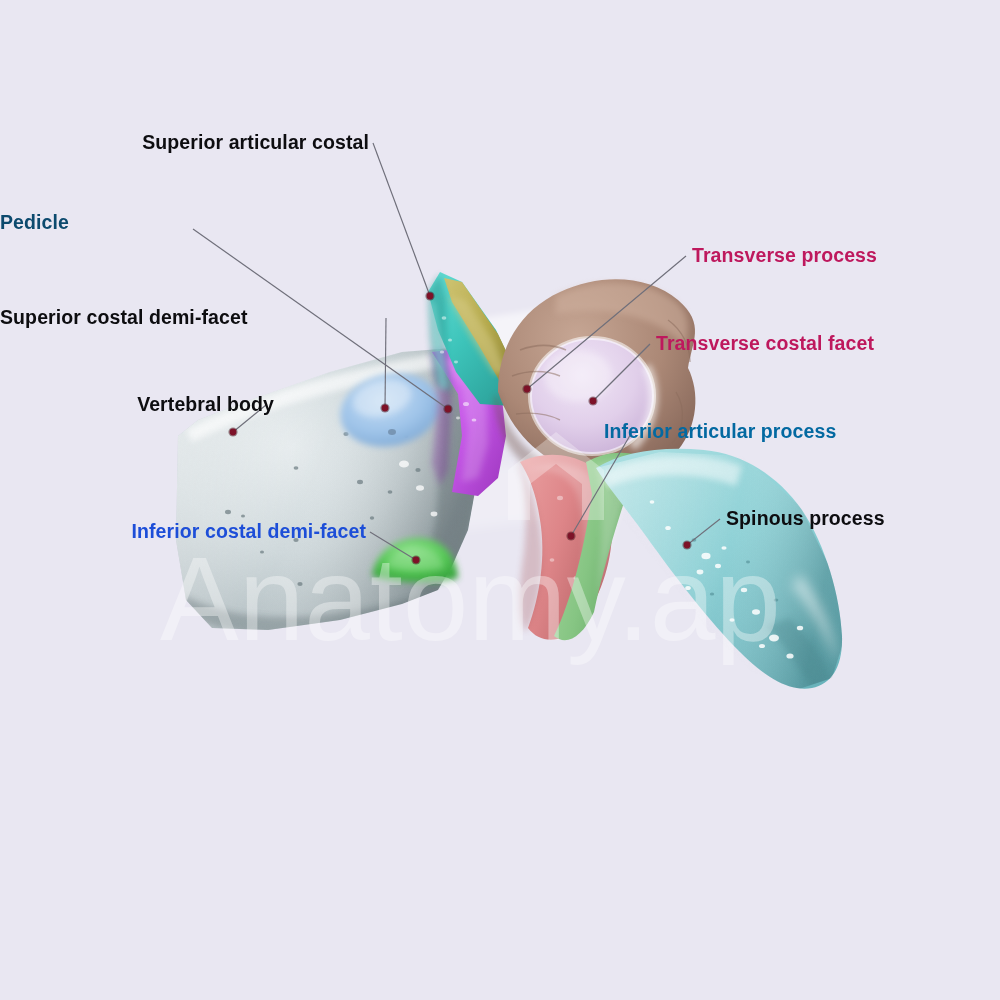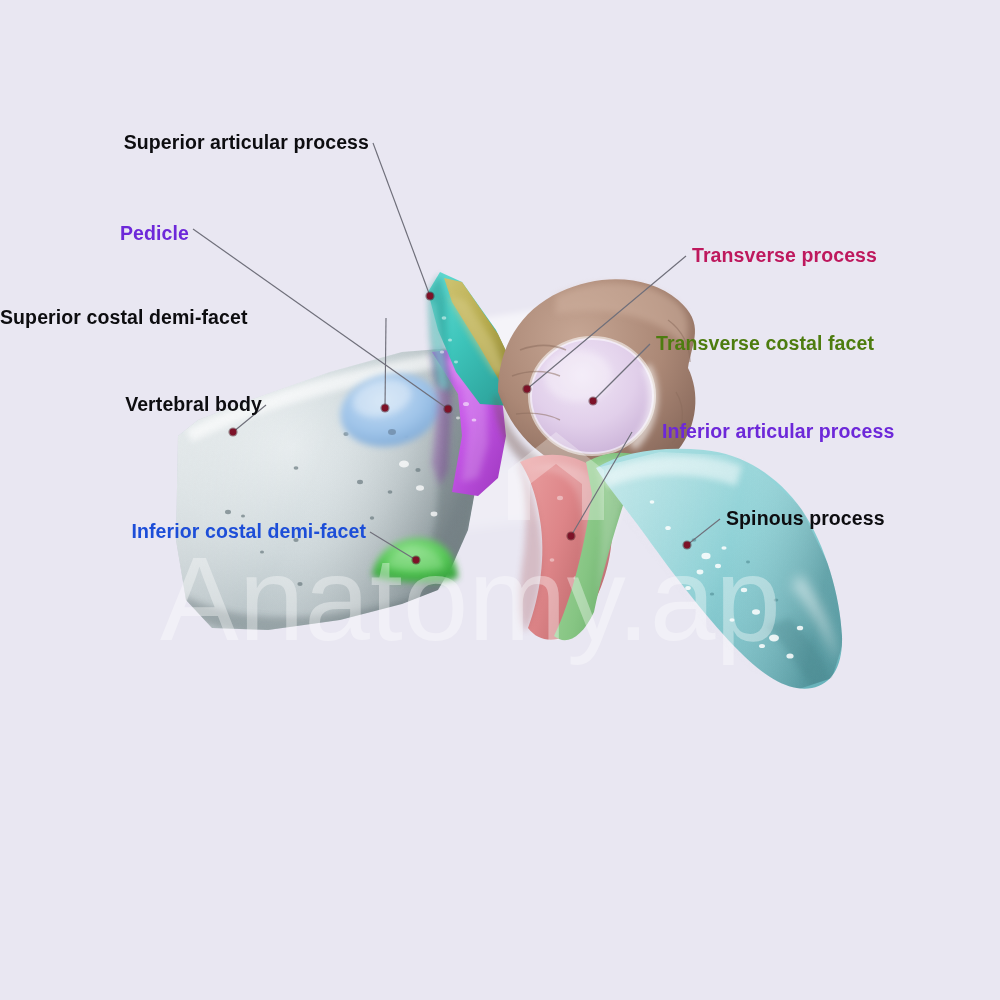--- a/index.html
+++ b/index.html
@@ -350,24 +350,24 @@
         </g>
         <line x1="720" y1="519" x2="687" y2="545" stroke="#6f6f7a" stroke-width="1.15"></line>
         <g>
           <circle cx="687" cy="545" r="4.6" fill="#3a0a14" opacity="0.45"></circle>
           <circle cx="687" cy="545" r="3.4" fill="#7d1228"></circle>
         </g>
       </g>
   </svg>
 
   <div id="labels">
-      <div class="label left" style="color: rgb(13, 13, 16); top: 133px; left: 0px; width: 369px; text-align: right;"><span>Superior articular process</span></div>
-      <div class="label left" style="color: #6d28d9; top: 224px; left: 0px; width: 189px; text-align: right;"><span>Pedicle</span></div>
+      <div class="label left" style="color: rgb(13, 13, 16); top: 133px; left: 0px; width: 369px; text-align: right;"><span>Superior articular costal</span></div>
+      <div class="label left" style="color: #0c4a6e; top: 213px; left: 0px; width: 189px; text-align: left;"><span>Pedicle</span></div>
       <div class="label left" style="color: rgb(13, 13, 16); top: 308px; left: 0px; width: 382px; text-align: left;"><span>Superior costal demi-facet</span></div>
-      <div class="label left" style="color: rgb(13, 13, 16); top: 395px; left: 0px; width: 262px; "><span>Vertebral body</span></div>
+      <div class="label left" style="color: rgb(13, 13, 16); top: 395px; left: 12px; width: 262px; "><span>Vertebral body</span></div>
       <div class="label left" style="color: #1d4ed8; top: 522px; left: 0px; width: 366px; text-align: right;"><span>Inferior costal demi-facet</span></div>
       <div class="label right" style="color: #be185d; top: 246px; left: 692px; text-align: left;"><span>Transverse process</span></div>
-      <div class="label right" style="color: #4d7c0f; top: 334px; left: 656px; text-align: left;"><span>Transverse costal facet</span></div>
-      <div class="label right" style="color: #6d28d9; top: 422px; left: 662px; text-align: left;"><span>Inferior articular process</span></div>
+      <div class="label right" style="color: #be185d; top: 334px; left: 656px; text-align: left;"><span>Transverse costal facet</span></div>
+      <div class="label right" style="color: #0369a1; top: 422px; left: 604px; text-align: left;"><span>Inferior articular process</span></div>
       <div class="label right" style="color: rgb(13, 13, 16); top: 509px; left: 726px; text-align: right;"><span>Spinous process</span></div>
     </div>
 
 </div>
 
 </body></html>

